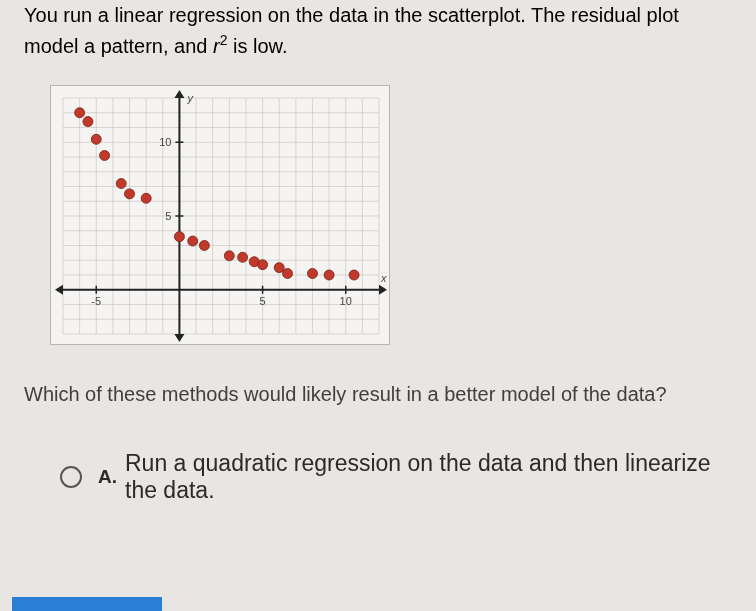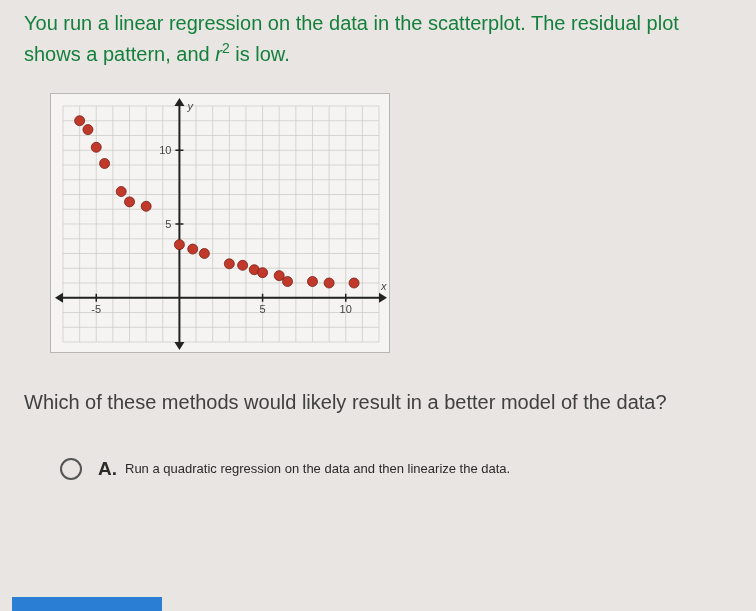--- a/index.html
+++ b/index.html
@@ -6,25 +6,25 @@
     body {
       width: 756px;
       height: 611px;
       background: #e8e5e2;
       font-family: Arial, sans-serif;
       color: #2a2a2a;
       position: relative;
       overflow: hidden;
     }
     .question-text {
-      padding: 8px 24px 6px 24px;
+      padding: 0 24px 6px 24px;
       font-size: 20px;
       line-height: 1.5;
       font-weight: 500;
-      color: #15803d;
+      color: #000000;
     }
     .italic { font-style: italic; }
     .sup { vertical-align: super; font-size: 0.7em; }
     .chart-container {
       margin: 18px 0 0 50px;
       width: 340px;
       height: 260px;
       background: #f5f4f2;
       border: 1px solid #b8b6b2;
       position: relative;
@@ -46,38 +46,38 @@
       border-radius: 50%;
       margin-right: 16px;
       flex-shrink: 0;
     }
     .answer-label {
       font-weight: bold;
       margin-right: 8px;
       font-size: 19px;
     }
     .answer-text {
-      font-size: 13px;
+      font-size: 23px;
     }
     .blue-bar {
       position: absolute;
       left: 12px;
       bottom: 0;
       width: 150px;
       height: 14px;
       background: #2a7fd5;
     }
     svg { display: block; }
   </style>
 </head>
 <body>
 
 <div class="question-text">
   <span>You run a linear regression on the data in the scatterplot. The residual plot</span><br>
-  <span>shows a pattern, and </span><span class="italic">r</span><span class="sup">2</span><span> is low.</span>
+  <span>model a pattern, and </span><span class="italic">r</span><span class="sup">2</span><span> is low.</span>
 </div>
 
 <div class="chart-container">
   <svg id="chart-svg" width="340" height="260" viewBox="0 0 340 260">
       <line x1="12" y1="248" x2="12" y2="12" stroke="#c9c7c3" stroke-width="0.7"></line>
       <line x1="28.63157894736842" y1="248" x2="28.63157894736842" y2="12" stroke="#c9c7c3" stroke-width="0.7"></line>
       <line x1="45.26315789473684" y1="248" x2="45.26315789473684" y2="12" stroke="#c9c7c3" stroke-width="0.7"></line>
       <line x1="61.89473684210526" y1="248" x2="61.89473684210526" y2="12" stroke="#c9c7c3" stroke-width="0.7"></line>
       <line x1="78.52631578947368" y1="248" x2="78.52631578947368" y2="12" stroke="#c9c7c3" stroke-width="0.7"></line>
       <line x1="95.1578947368421" y1="248" x2="95.1578947368421" y2="12" stroke="#c9c7c3" stroke-width="0.7"></line>

